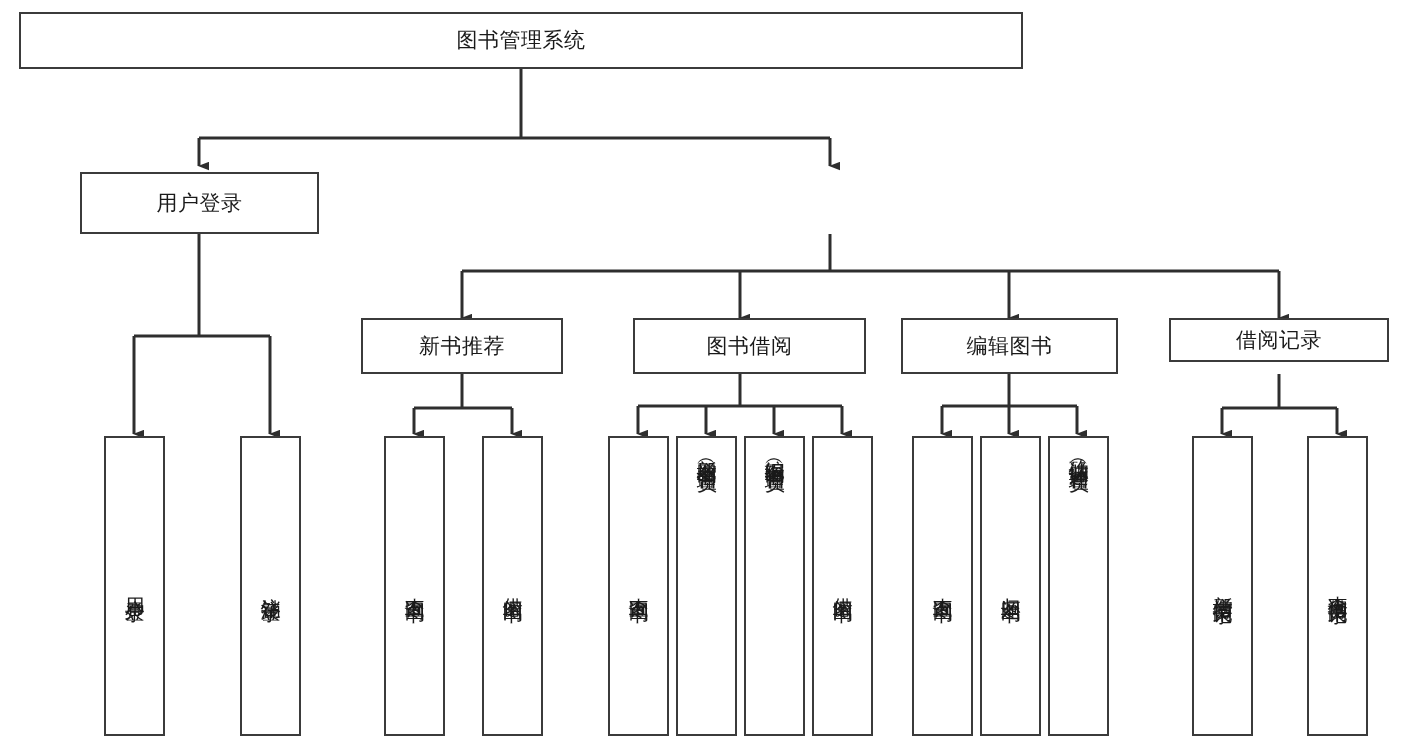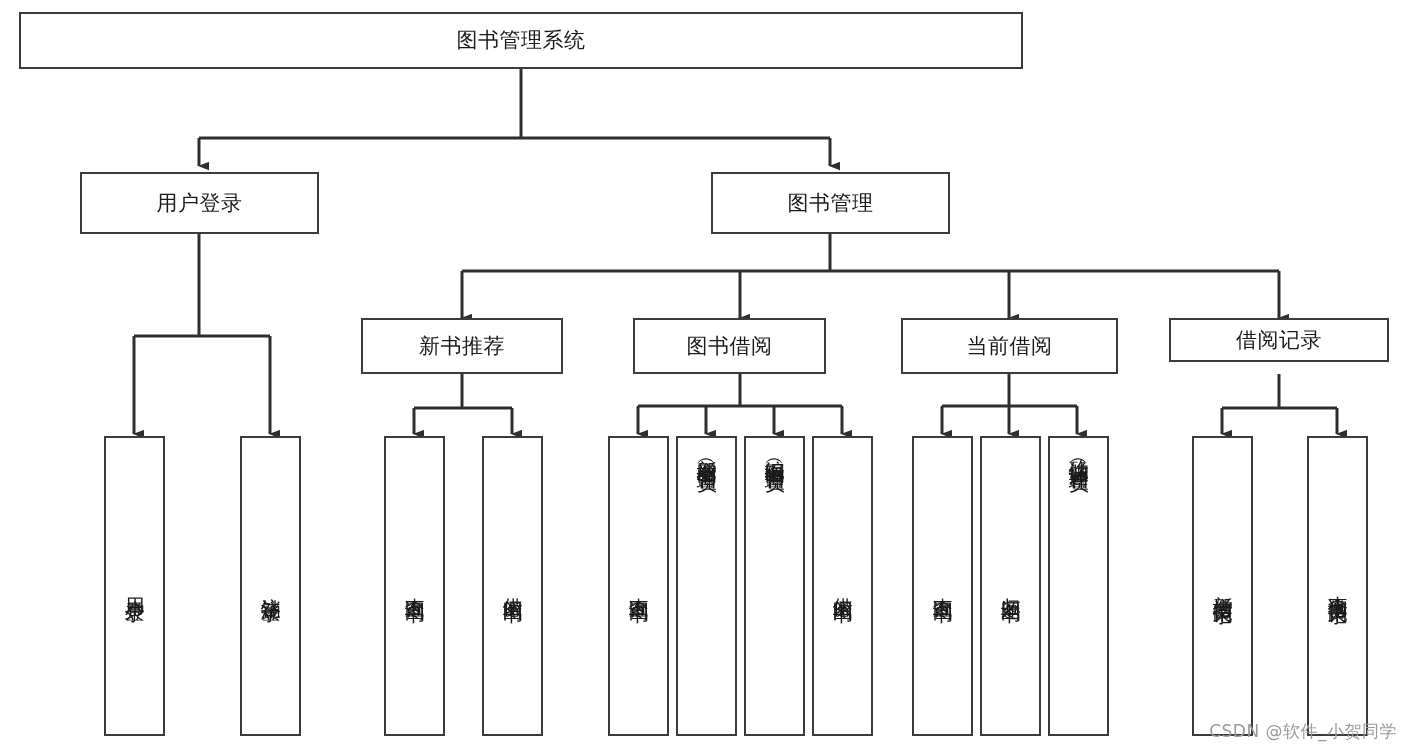--- a/index.html
+++ b/index.html
@@ -132,34 +132,31 @@
   </svg>
 
   <div class="node-box" style="left:19px; top:12px; width:1004px; height:57px;">
     <span class="node-label">图书管理系统</span>
   </div>
 
   <div class="node-box" style="left:80px; top:172px; width:239px; height:62px;">
     <span class="node-label">用户登录</span>
   </div>
 
-  <div class="node-box" style="left:711px; top:172px; width:239px; height:62px;">
-    <span class="node-label">图书管理</span>
-  </div>
 
   <div class="node-box" style="left:361px; top:318px; width:202px; height:56px;font-family:Liberation Serif, serif;">
     <span class="node-label">新书推荐</span>
   </div>
 
-  <div class="node-box" style="left:633px; top:318px; width:193px; height:56px;">
+  <div class="node-box" style="left:633px; top:318px; width:233px; height:56px;">
     <span class="node-label">图书借阅</span>
   </div>
 
   <div class="node-box" style="left:901px; top:318px; width:217px; height:56px;">
-    <span class="node-label">当前借阅</span>
+    <span class="node-label">编辑图书</span>
   </div>
 
   <div class="node-box" style="left:1169px; top:318px; width:220px; height:44px;">
     <span class="node-label">借阅记录</span>
   </div>
 
   <div class="leaf-box center-v" style="left:104px; top:436px; width:61px; height:300px;">
     <span class="leaf-label">用户登录</span>
   </div>
   <div class="leaf-box center-v" style="left:240px; top:436px; width:61px; height:300px;">
@@ -196,15 +193,14 @@
     <span class="leaf-label">确认归还（管理员）</span>
   </div>
 
   <div class="leaf-box center-v" style="left:1192px; top:436px; width:61px; height:300px;">
     <span class="leaf-label">新增借阅记录</span>
   </div>
   <div class="leaf-box center-v" style="left:1307px; top:436px; width:61px; height:300px;">
     <span class="leaf-label">查询借阅记录</span>
   </div>
 
-  <div id="watermark">CSDN @软件_小贺同学</div>
 
 </div>
 
 </body></html>

